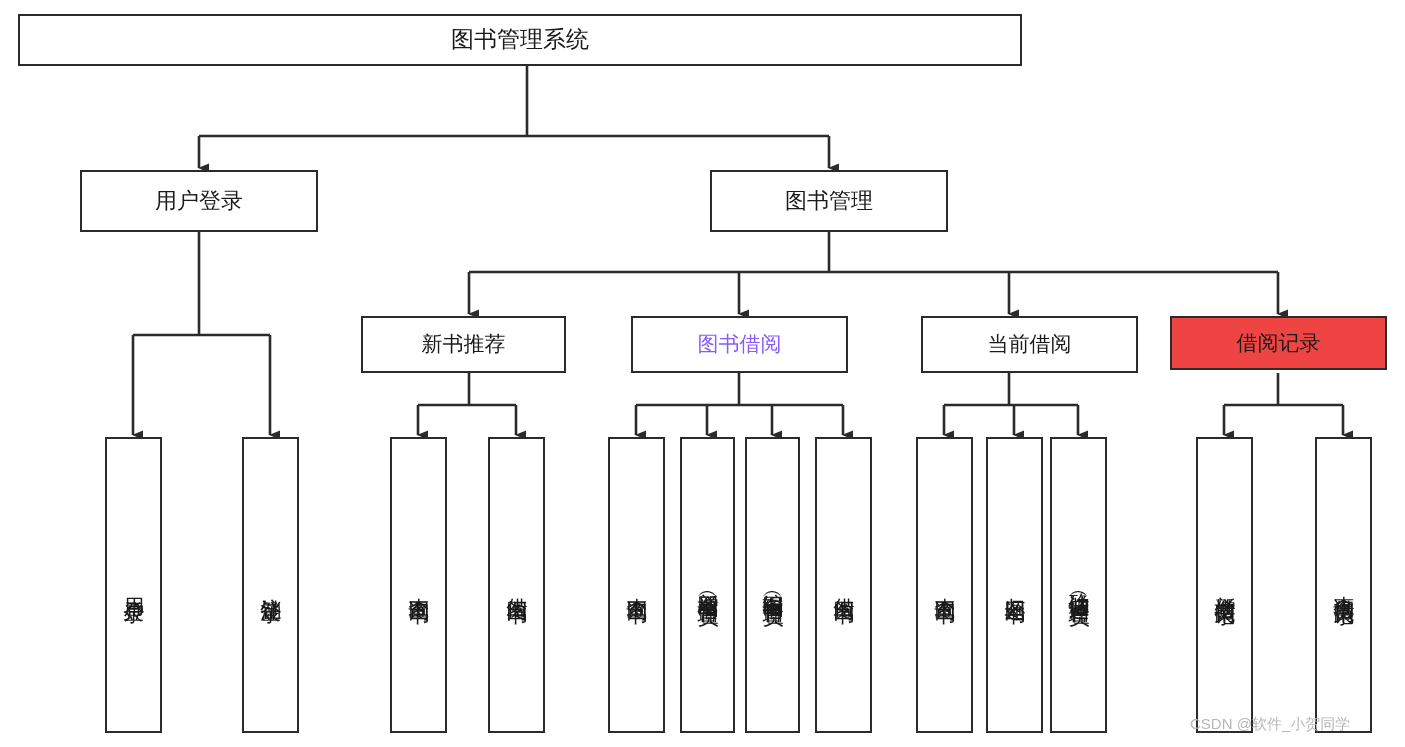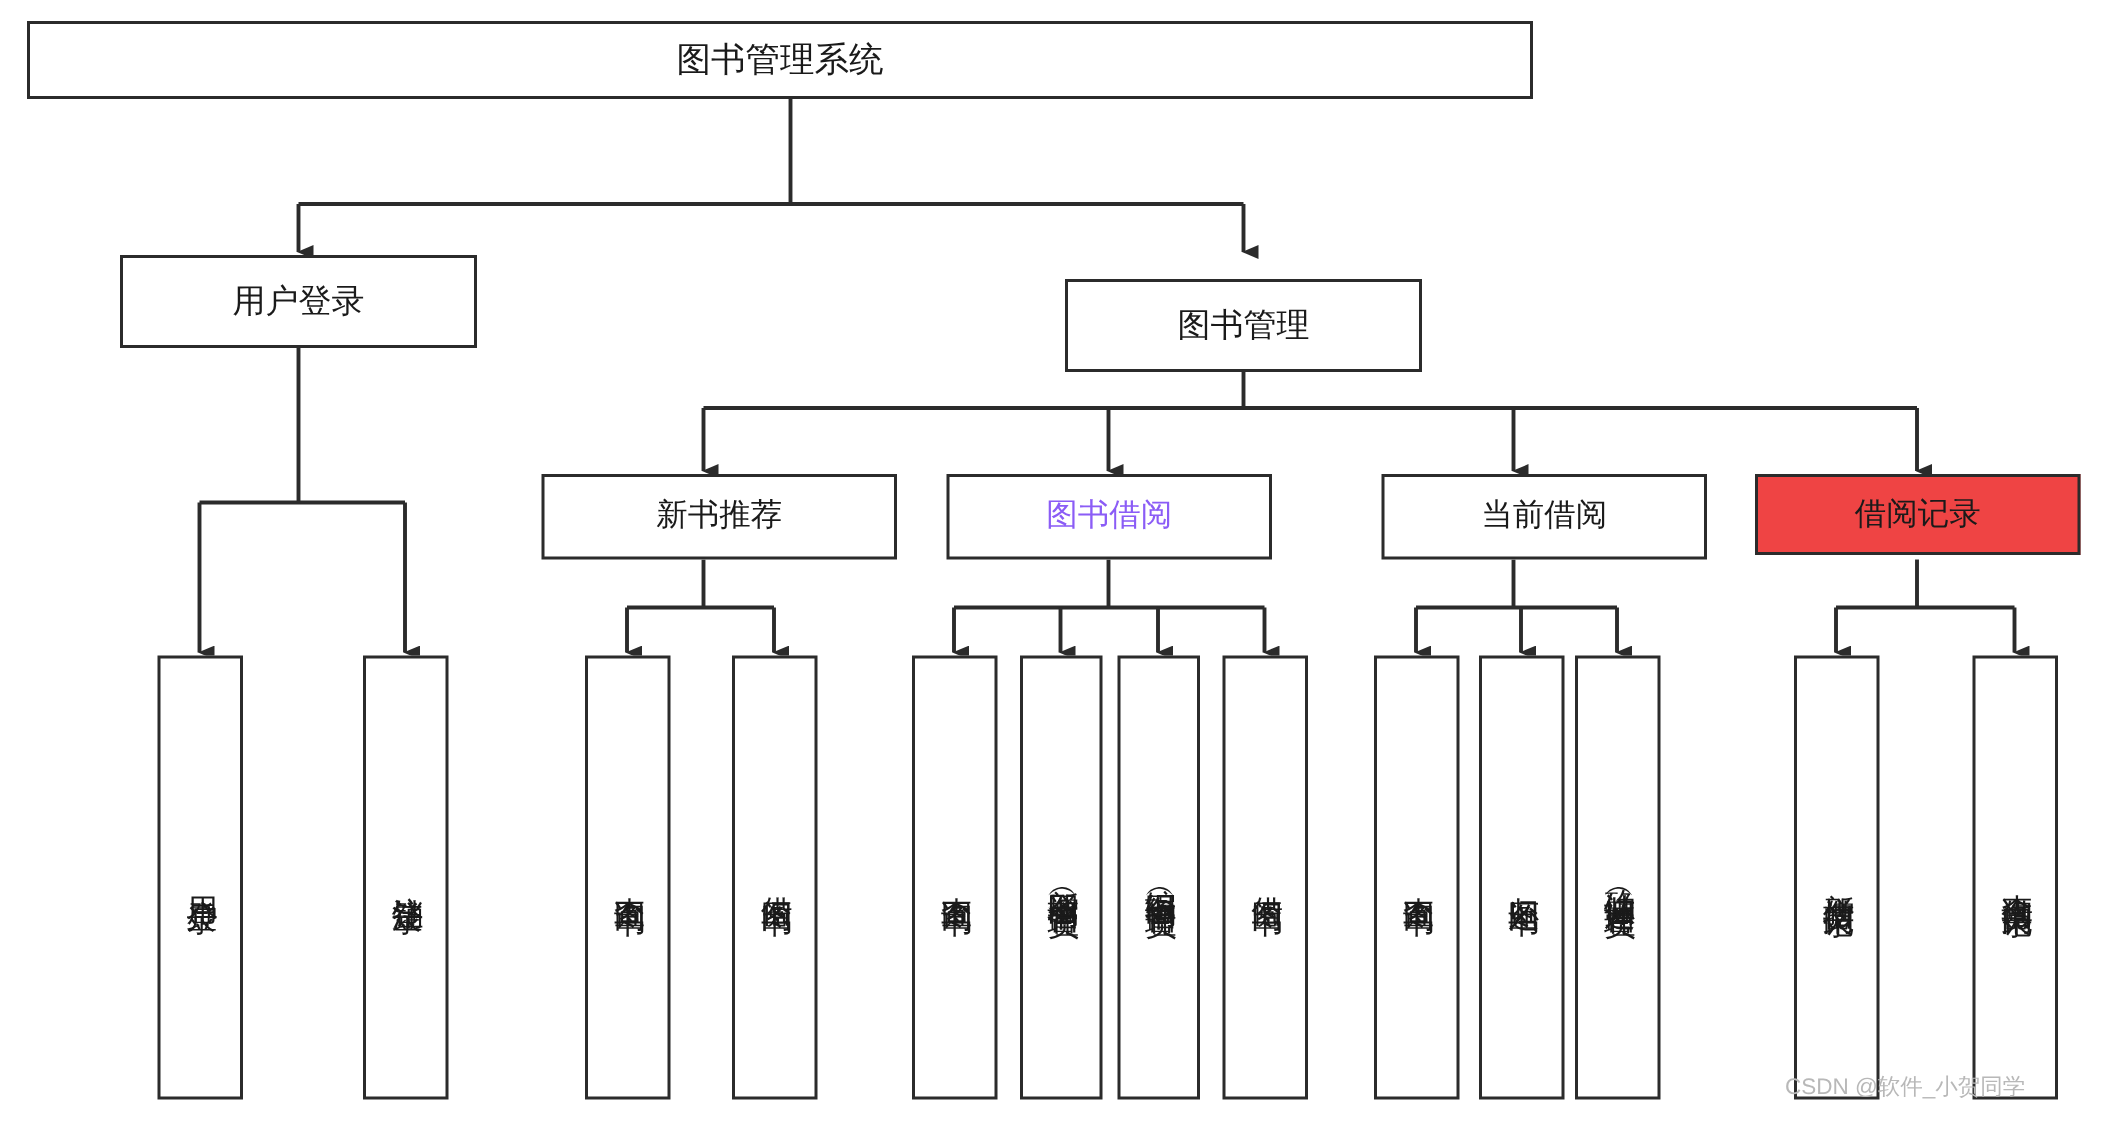--- a/index.html
+++ b/index.html
@@ -114,24 +114,24 @@
       </g>
   </svg>
 
   <div id="nodes-layer">
       <div class="node-box node-root" style="left: 18px; top: 14px; width: 1004px; height: 52px; border-color: rgb(43, 43, 43); background: rgb(255, 255, 255);">
         <div class="node-label" style="color: rgb(26, 26, 26);">图书管理系统</div>
       </div>
       <div class="node-box node-level2" style="left: 80px; top: 170px; width: 238px; height: 62px; border-color: rgb(43, 43, 43); background: rgb(255, 255, 255);">
         <div class="node-label" style="color: rgb(26, 26, 26);">用户登录</div>
       </div>
-      <div class="node-box node-level2" style="left: 710px; top: 170px; width: 238px; height: 62px; border-color: rgb(43, 43, 43); background: rgb(255, 255, 255); margin-top: 16px;">
+      <div class="node-box node-level2" style="left: 710px; top: 170px; width: 238px; height: 62px; border-color: rgb(43, 43, 43); background: rgb(255, 255, 255);">
         <div class="node-label" style="color: rgb(26, 26, 26);">图书管理</div>
       </div>
-      <div class="node-box node-level3" style="left: 361px; top: 316px; width: 237px; height: 57px; border-color: rgb(43, 43, 43); background: rgb(255, 255, 255);">
+      <div class="node-box node-level3" style="left: 361px; top: 316px; width: 205px; height: 57px; border-color: rgb(43, 43, 43); background: rgb(255, 255, 255);">
         <div class="node-label" style="color: rgb(26, 26, 26);">新书推荐</div>
       </div>
       <div class="node-box node-level3" style="left: 631px; top: 316px; width: 217px; height: 57px; border-color: rgb(43, 43, 43); background: rgb(255, 255, 255);">
         <div class="node-label" style="color: #8b5cf6;">图书借阅</div>
       </div>
       <div class="node-box node-level3" style="left: 901px; top: 316px; width: 217px; height: 57px; border-color: rgb(43, 43, 43); background: rgb(255, 255, 255); margin-left: 20px;">
         <div class="node-label" style="color: rgb(26, 26, 26);">当前借阅</div>
       </div>
       <div class="node-box node-level3" style="left: 1170px; top: 316px; width: 217px; height: 54px; border-color: rgb(43, 43, 43); background: #ef4444;">
         <div class="node-label" style="color: rgb(26, 26, 26);">借阅记录</div>

